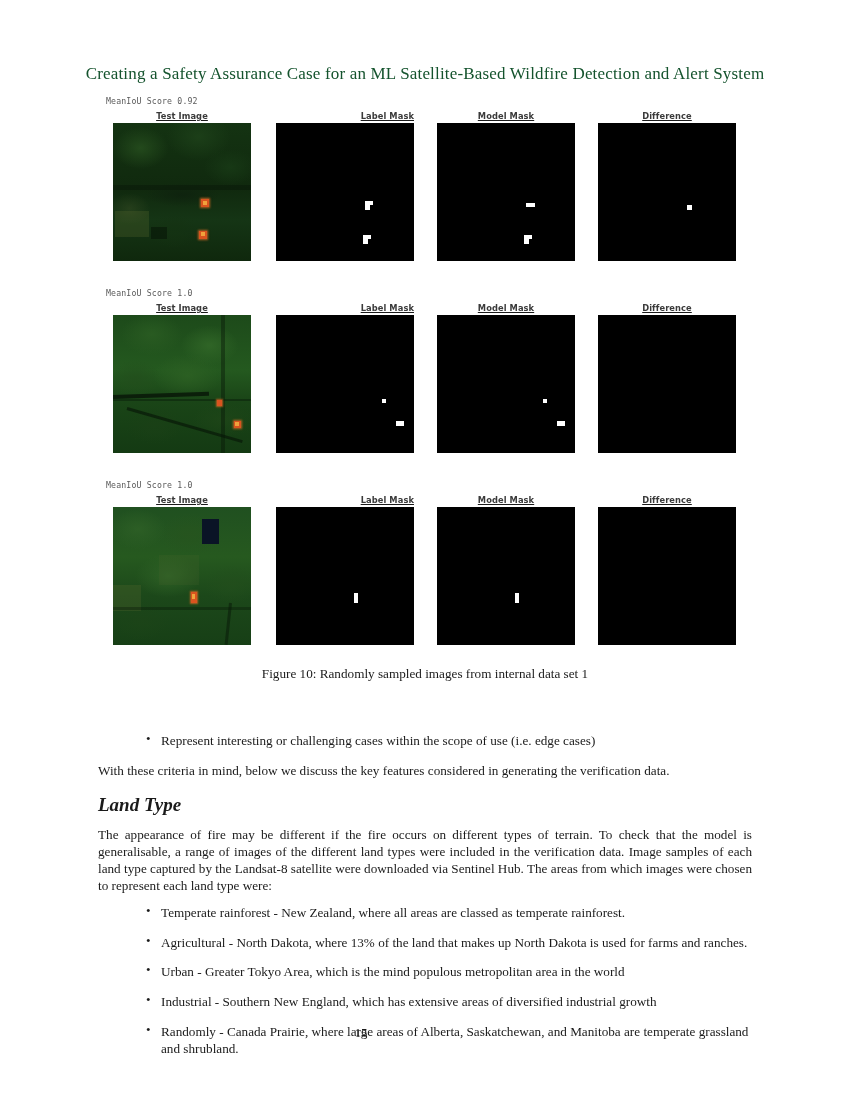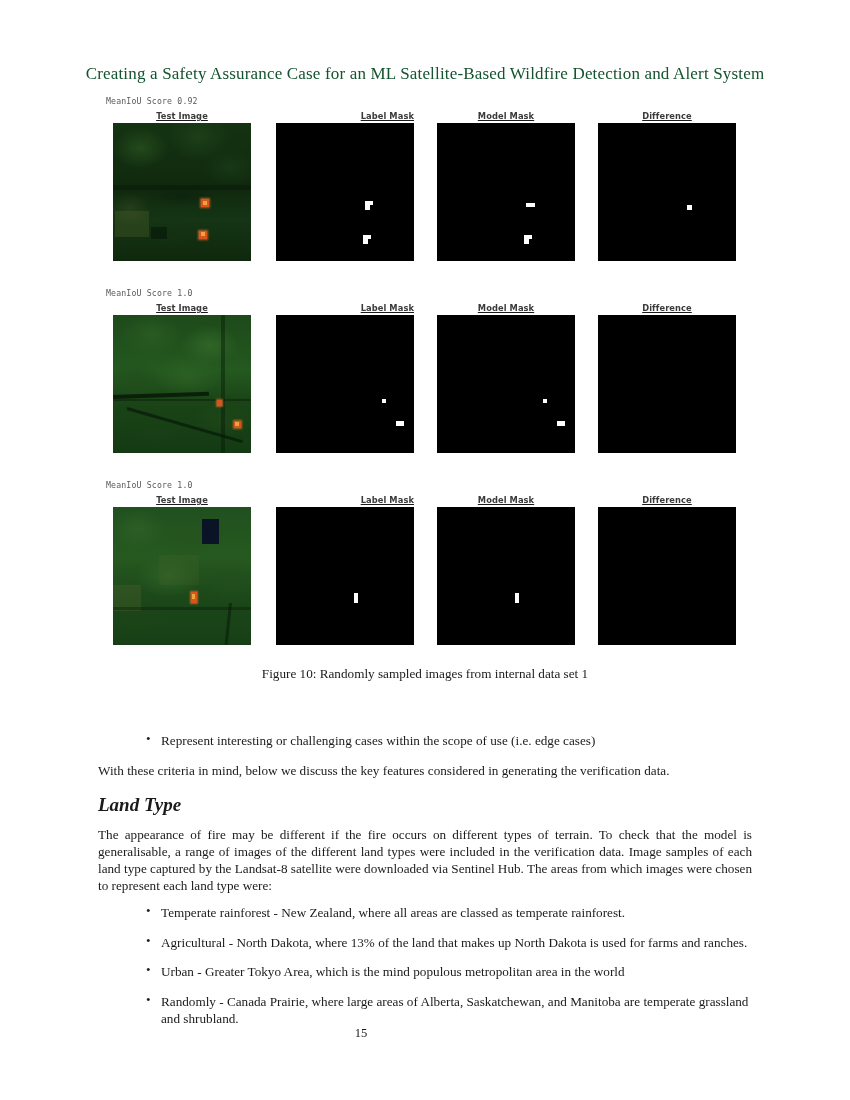--- a/index.html
+++ b/index.html
@@ -344,19 +344,20 @@
       <li>Represent interesting or challenging cases within the scope of use (i.e. edge cases)</li>
     </ul>
     <p class="para">With these criteria in mind, below we discuss the key features considered in generating the verification data.</p>
     <div class="subhead">Land Type</div>
     <p class="para">The appearance of fire may be different if the fire occurs on different types of terrain. To check that the model is generalisable, a range of images of the different land types were included in the verification data. Image samples of each land type captured by the Landsat-8 satellite were downloaded via Sentinel Hub. The areas from which images were chosen to represent each land type were:</p>
     <div class="spacer-b"></div>
     <ul class="bullets indent">
       <li>Temperate rainforest - New Zealand, where all areas are classed as temperate rainforest.</li>
       <li>Agricultural - North Dakota, where 13% of the land that makes up North Dakota is used for farms and ranches.</li>
       <li>Urban - Greater Tokyo Area, which is the mind populous metropolitan area in the world</li>
+      <li>Industrial - Southern New England, which has extensive areas of diversified industrial growth</li>
       <li>Randomly - Canada Prairie, where large areas of Alberta, Saskatchewan, and Manitoba are temperate grassland and shrubland.</li>
     </ul>
   </div>
 
   <div class="page-number">15</div>
 
 </div>
 
 </body></html>

